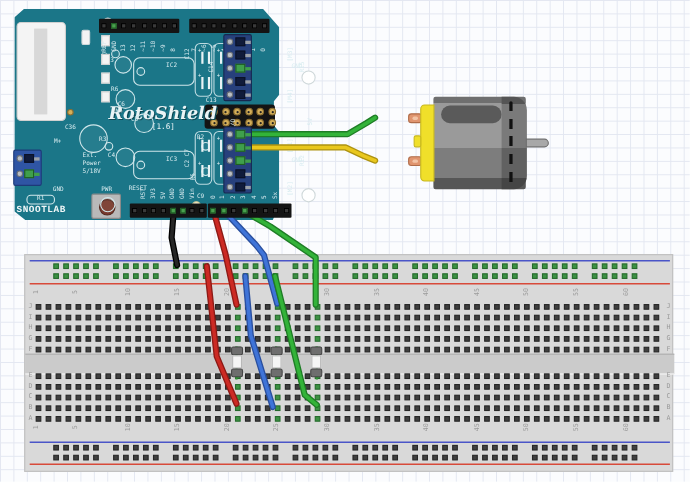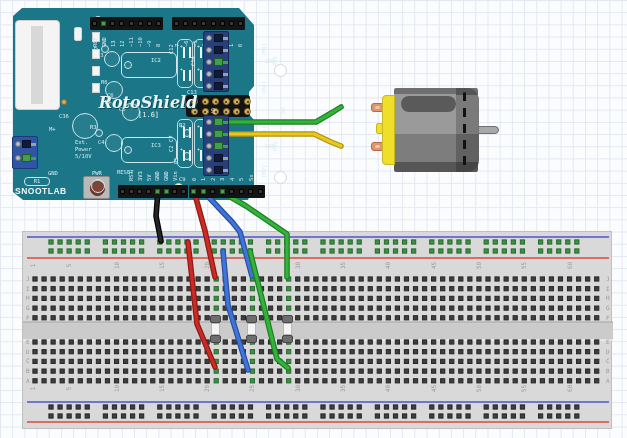--- a/index.html
+++ b/index.html
@@ -47,21 +47,21 @@
   #breadboard{left:22px;top:231px;width:590px;height:198px;background:#d9d9d9;border:1px solid #bfbfbf;box-sizing:border-box}
   .bb-letter{position:absolute;font-size:6px;color:#9a9a9a;line-height:6px}
   .bb-num{position:absolute;font-size:6px;color:#9a9a9a;transform:rotate(-90deg);transform-origin:center;white-space:nowrap}
   .comp{position:absolute;width:11px}
   .comp .leg{position:absolute;left:4.5px;top:0;width:2px;height:100%;background:#2f8f35}
   .comp .cap1,.comp .cap2{position:absolute;left:0;width:11px;height:8px;background:#6e6e6e;border:1px solid #474747;border-radius:2px;box-sizing:border-box}
   .comp .mid{position:absolute;left:1px;top:8px;width:9px;height:12px;background:#f5f5f5;border:1px solid #b8b8b8;box-sizing:border-box}
   
   #logo{left:92px;top:93px;width:112px;text-align:center;font-family:"DejaVu Serif",serif;font-style:italic;font-weight:bold;font-size:16px;color:#eaf4f6;text-shadow:1px 1px 0 #0d4752}
   #version{left:138px;top:111px;font-size:7px;color:#eaf4f6}
-  #brand{left:15px;top:186px;font-size:8.5px;font-weight:bold;letter-spacing:.5px;color:#f0f7f8;font-family:Liberation Sans, sans-serif}
+  #brand{left:15px;top:186px;font-size:8.5px;font-weight:bold;letter-spacing:.5px;color:#f0f7f8;font-family:Liberation Mono, monospace}
   #reset-btn{left:83px;top:176px;width:27px;height:23px;background:#b9b9b9;border:1px solid #8a8a8a;border-radius:2px;box-sizing:border-box}
   #reset-btn:after{content:"";position:absolute;left:6px;top:4px;width:13px;height:13px;border-radius:50%;background:#7a3b2e;border:1px solid #54281e}
   #ext-terminal{left:12px;top:136px;width:26px;height:33px;background:#2f55a4;border:1px solid #1d3a78;border-radius:2px;box-sizing:border-box}
   #white-conn{left:15px;top:20px;width:45px;height:90px;background:#f4f4f4;border:1px solid #d0d0d0;border-radius:4px;box-sizing:border-box}
   #white-conn-stripe{left:31px;top:26px;width:12px;height:78px;background:#d8d8d8}
   .conn-tab{position:absolute;width:8px;height:10px;background:#f4f4f4;border:1px solid #d0d0d0;box-sizing:border-box}
   #led-white{left:174px;top:183px;width:9px;height:9px;border-radius:50%;background:#fffbe4;border:1px solid #d9cf9a;box-sizing:border-box}
   #io-header{left:186px;top:95px;width:64px;height:22px;background:#141414;border-radius:3px}
   .iohole{position:absolute;width:7px;height:7px;border-radius:50%;background:#d4af5a;border:1px solid #8a6d2f;box-sizing:border-box}
   .iohole:after{content:"";position:absolute;left:1.5px;top:1.5px;width:2px;height:2px;border-radius:50%;background:#222}

